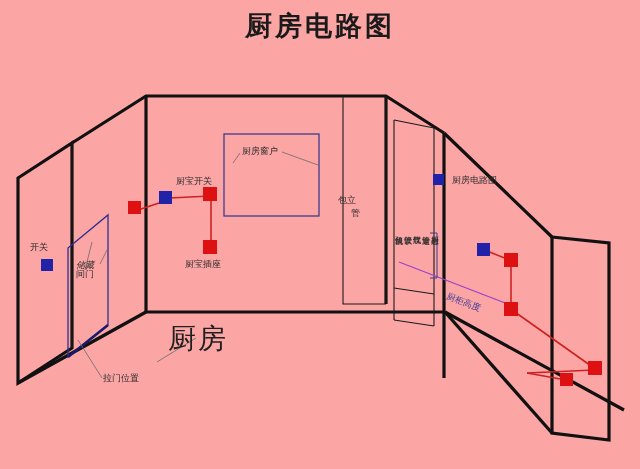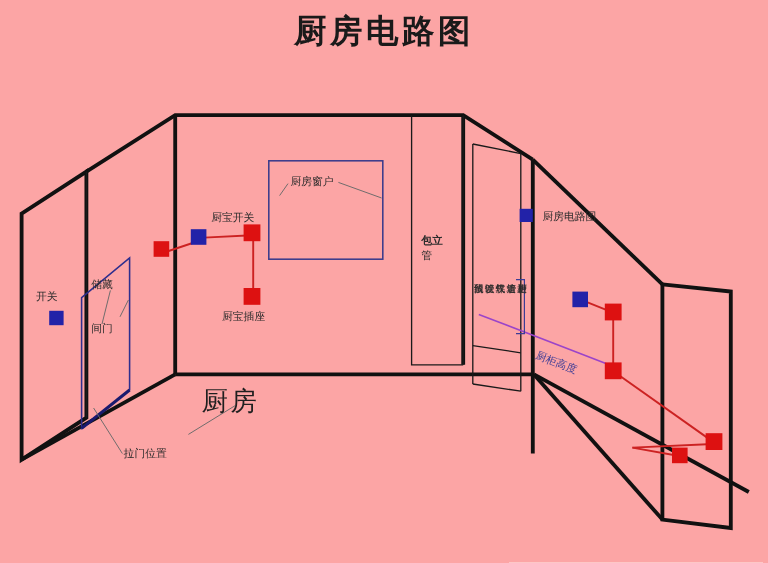--- a/index.html
+++ b/index.html
@@ -38,21 +38,21 @@
     position: absolute;
     color: #2b2b2b;
     font-size: 9px;
     line-height: 10px;
     white-space: nowrap;
     font-family: "Liberation Sans", "DejaVu Sans", sans-serif;
   }
   .lbl-room {
     position: absolute;
     color: #1f1f1f;
-    font-size: 22px;
+    font-size: 28px;
     letter-spacing: 2px;
     font-weight: 500;
     white-space: nowrap;
   }
   .lbl-vert-cols {
     position: absolute;
     display: flex;
     flex-direction: row-reverse;
     gap: 0px;
   }
@@ -186,32 +186,32 @@
       <rect x="433" y="174" width="11" height="11"></rect>
       <rect x="477" y="243" width="13" height="13"></rect>
     </g>
 
   </svg>
 
   <div class="lbl-room" style="left:168px; top:320px;">厨房</div>
 
   <div class="lbl" style="left:30px; top:242px;text-align:right;">开关</div>
 
-  <div class="lbl" style="left:76px; top:232px;">储藏</div>
+  <div class="lbl" style="left:76px; top:260px;font-style:italic;">储藏</div>
   <div class="lbl" style="left:76px; top:269px;">间门</div>
 
   <div class="lbl" style="left:103px; top:373px;">拉门位置</div>
 
   <div class="lbl" style="left:232px; top:146px;margin-left:10px;">厨房窗户</div>
 
   <div class="lbl" style="left:176px; top:176px;text-align:center;">厨宝开关</div>
 
   <div class="lbl" style="left:185px; top:259px;">厨宝插座</div>
 
-  <div class="lbl" style="left:351px; top:195px;font-weight:bold;">包立</div>
+  <div class="lbl" style="left:338px; top:195px;">包立</div>
   <div class="lbl" style="left:351px; top:208px;">管</div>
 
   <div class="legend-label" style="left:452px; top:174px;">厨房电路图</div>
 
   <div class="lbl-vert-cols" style="left:394px; top:230px;">
     <span>进厨柜</span>
     <span>管走墙</span>
     <span>煤气软</span>
     <span>管以便</span>
     <span>预留线</span>

